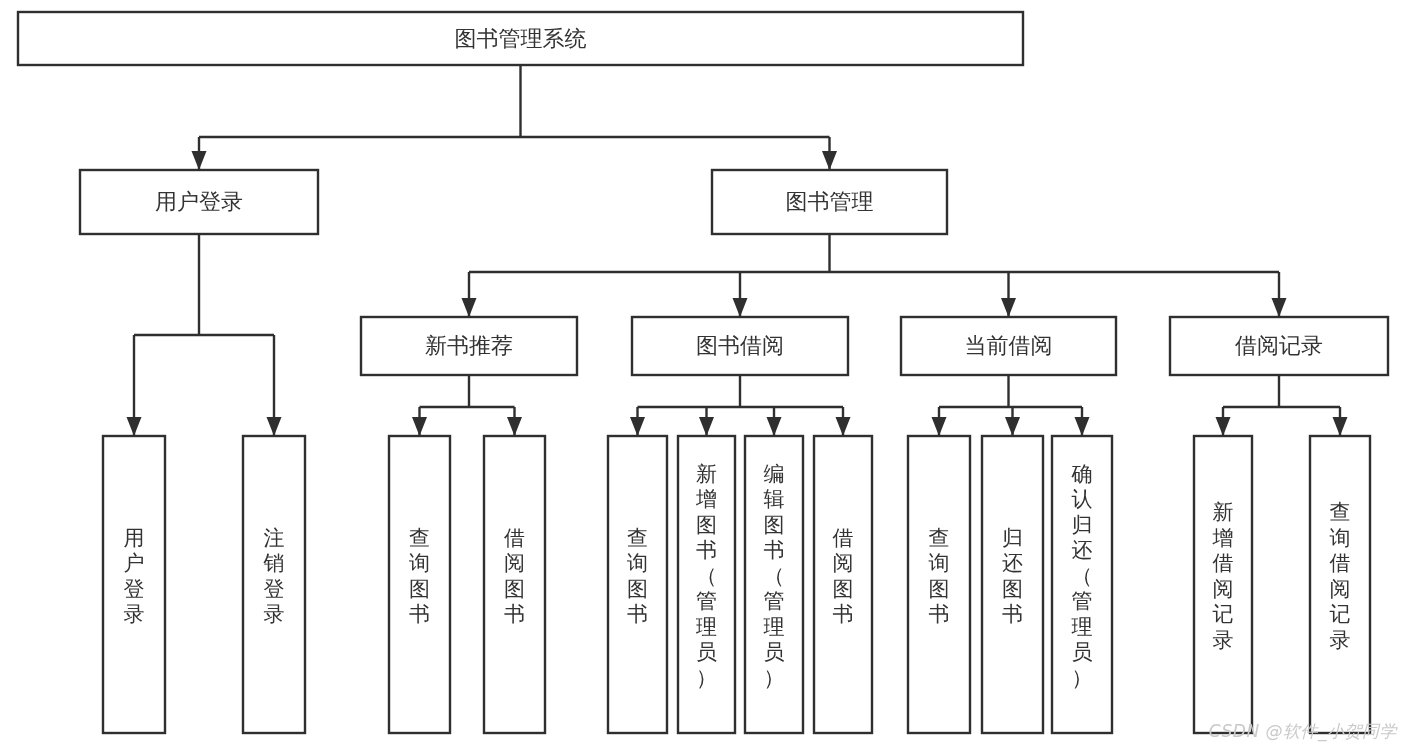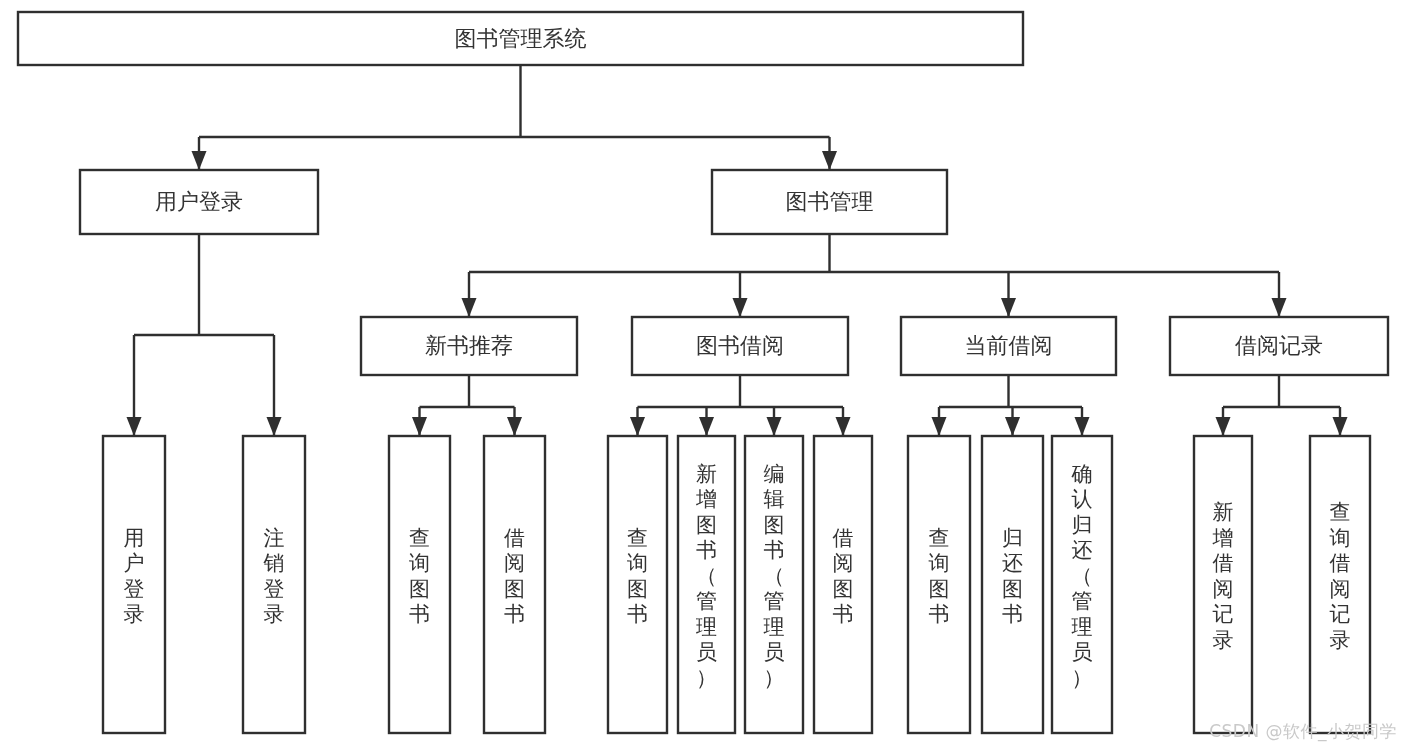--- a/index.html
+++ b/index.html
@@ -58,20 +58,21 @@
   .watermark {
     position: absolute;
     right: 8px;
     bottom: 4px;
     font-family: "DejaVu Sans", "Liberation Sans", sans-serif;
     font-size: 17px;
     color: #c9c9c9;
     letter-spacing: 0.5px;
     white-space: nowrap;
     pointer-events: none;
+    font-style: italic;
   }
 </style>
 </head>
 <body>
 
 <div id="diagram-root">
   <svg id="flow" viewBox="0 0 1405 747">
     <g id="connector-layer">
         <line x1="520.5" y1="65" x2="520.5" y2="137" class="connector"></line>
         <line x1="199" y1="137" x2="829.5" y2="137" class="connector"></line>

